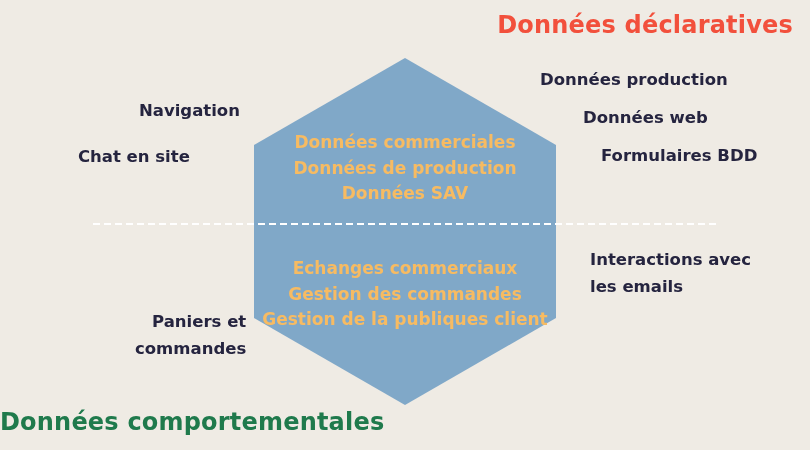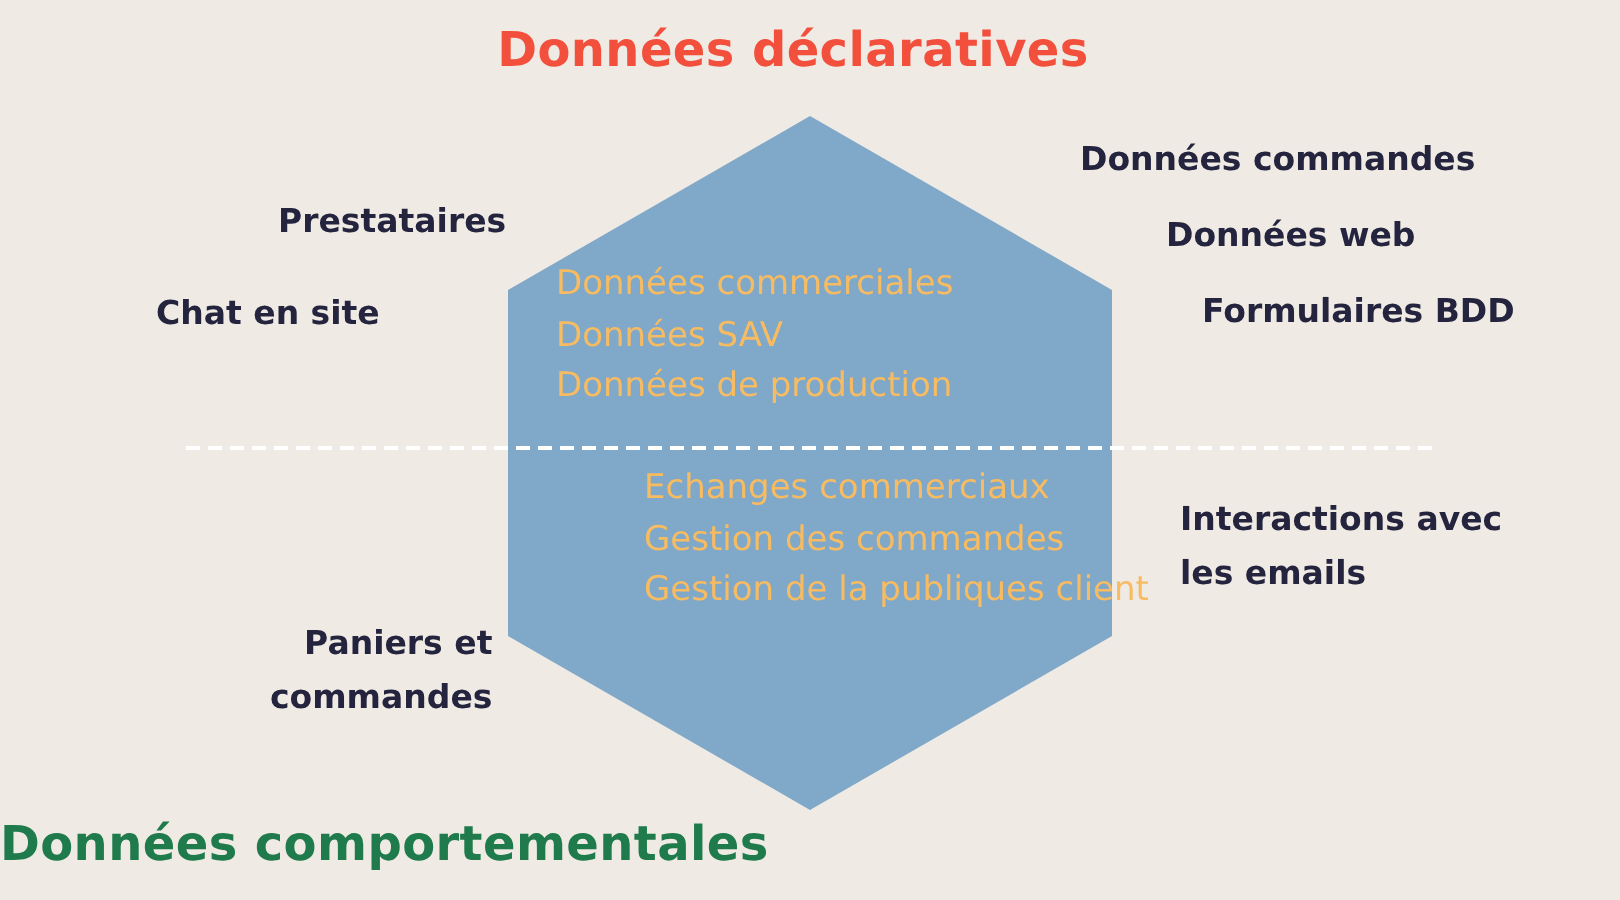--- a/index.html
+++ b/index.html
@@ -28,81 +28,81 @@
       position: absolute;
       font-weight: bold;
       font-size: 24px;
       line-height: 28px;
       white-space: nowrap;
       letter-spacing: 0.2px;
     }
     .title-top {
       left: 0; width: 793px;
       top: 11px;
-      text-align: center;
+      text-align: right;
       color: #f2503c;
     }
     .title-bottom {
       left: 0; width: 806px;
       top: 408px;
       text-align: left;
       color: #1f7a4c;
     }
     .label {
       position: absolute;
       color: #25243f;
       font-weight: bold;
       font-size: 16.5px;
       line-height: 27px;
       white-space: nowrap;
     }
     .inner {
       position: absolute;
       left: 254px;
       width: 302px;
+      text-align: center;
       color: #f7bb62;
-      font-weight: normal;
+      font-weight: bold;
       font-size: 17px;
       line-height: 25.5px;
-      padding-left: 24px;
     }
     .inner div { white-space: nowrap; }
   </style>
 </head>
 <body>
 
 <div class="canvas">
 
   <svg class="hex" width="810" height="450" viewBox="0 0 810 450">
     <polygon points="405,58 556,145 556,318 405,405 254,318 254,145" fill="#80a8c8"></polygon>
     <line x1="93" y1="224" x2="717" y2="224" stroke="#ffffff" stroke-width="2" stroke-dasharray="7,4"></line>
   </svg>
 
   <div class="title title-top">Données déclaratives</div>
 
   <div class="inner" style="top:130px;">
     <div>Données commerciales</div>
+    <div>Données de production</div>
     <div>Données SAV</div>
-    <div>Données de production</div>
   </div>
 
-  <div class="inner" style="top:232px;margin-left:44px;">
+  <div class="inner" style="top:256px;">
     <div>Echanges commerciaux</div>
     <div>Gestion des commandes</div>
     <div>Gestion de la publiques client</div>
   </div>
 
-  <div class="label" style="left:139px; top:97px;">Prestataires</div>
+  <div class="label" style="left:139px; top:97px;">Navigation</div>
   <div class="label" style="left:78px; top:143px;">Chat en site</div>
   <div class="label" style="left:135px; top:308px;text-align:right;">
     <div>Paniers et</div>
     <div>commandes</div>
   </div>
 
-  <div class="label" style="left:540px; top:66px;">Données commandes</div>
+  <div class="label" style="left:540px; top:66px;">Données production</div>
   <div class="label" style="left:583px; top:104px;">Données web</div>
   <div class="label" style="left:601px; top:142px;">Formulaires BDD</div>
   <div class="label" style="left:590px; top:246px;">
     <div>Interactions avec</div>
     <div>les emails</div>
   </div>
 
   <div class="title title-bottom">Données comportementales</div>
 </div>
 

